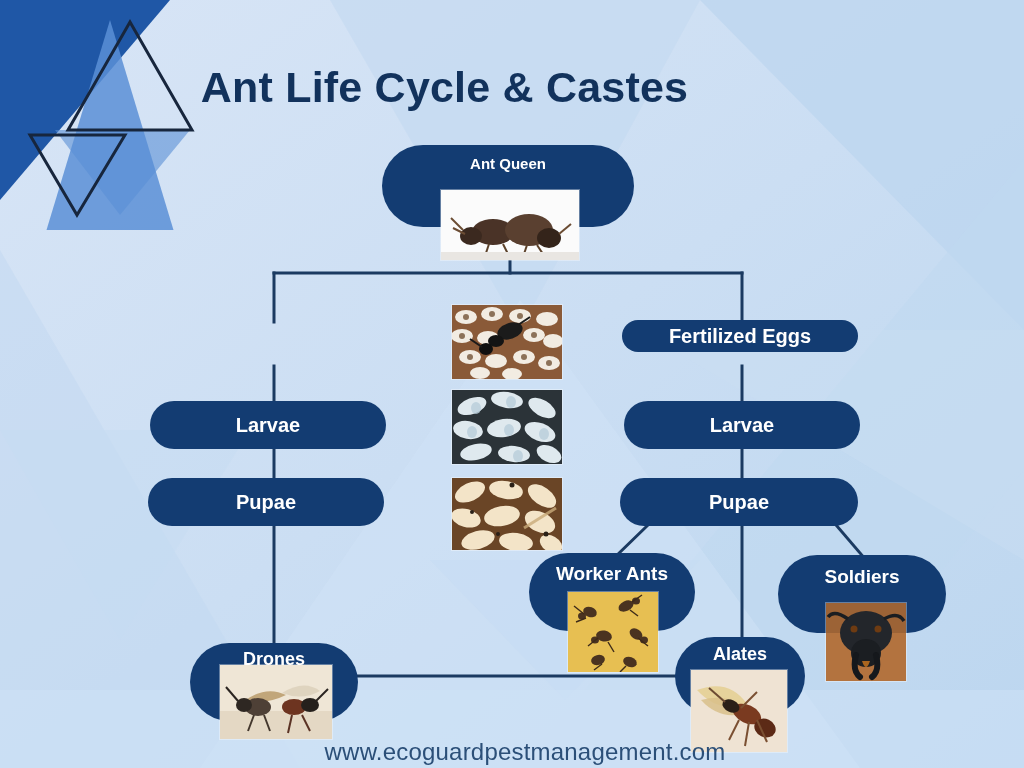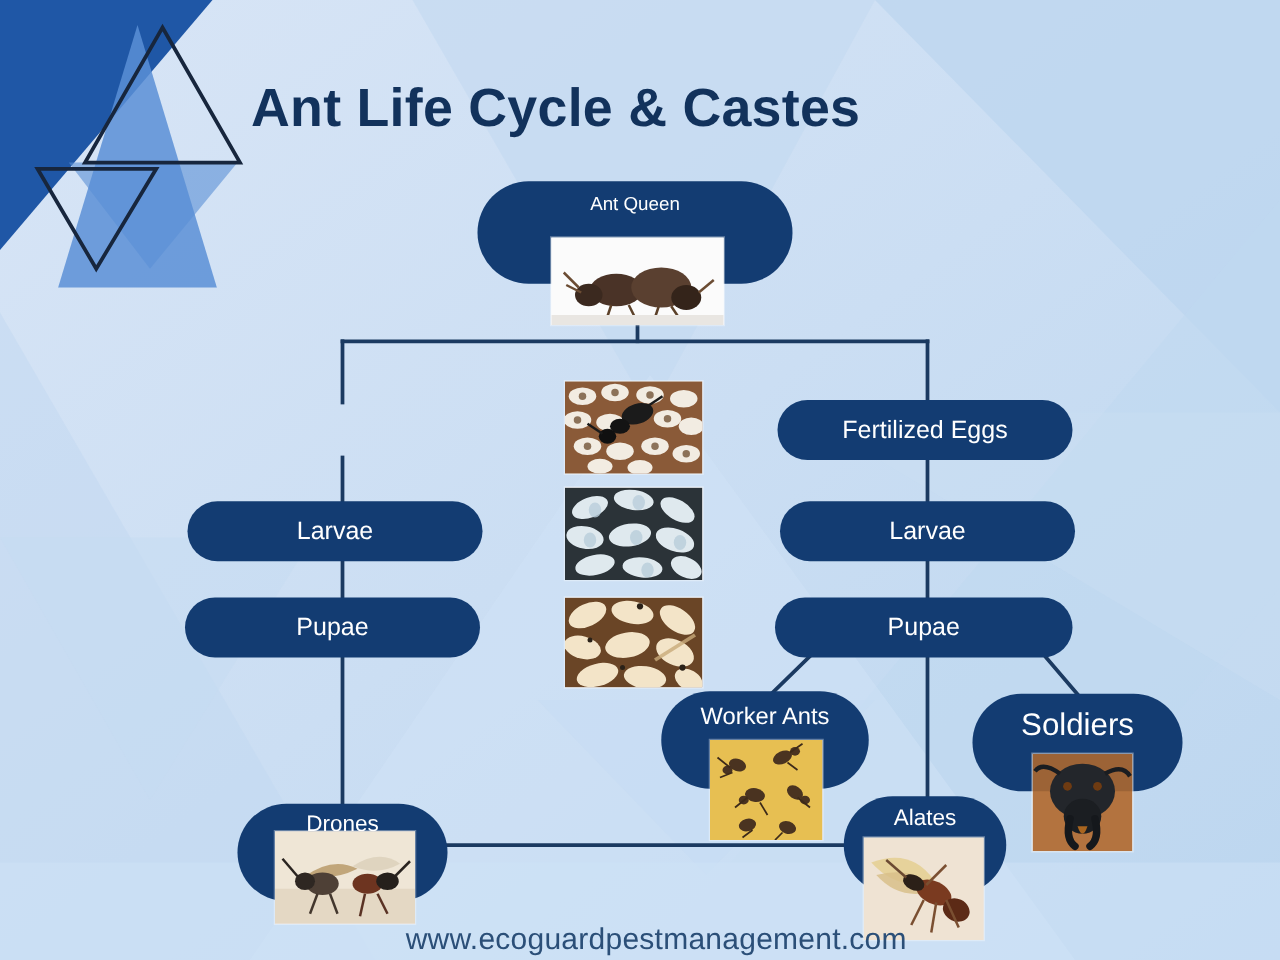--- a/index.html
+++ b/index.html
@@ -56,21 +56,21 @@
     background: #133c72;
     border-radius: 999px;
     color: #ffffff;
     text-align: center;
     display: flex;
     align-items: flex-start;
     justify-content: center;
   }
   .node > .node-label {
     width: 100%;
-    font-weight: 400;
+    font-weight: 700;
     line-height: 1.1;
   }
   .node.pill > .node-label {
     align-self: center;
   }
 
   
   .photo {
     position: absolute;
     background: #efe9e2;
@@ -145,38 +145,38 @@
 
 
   <div class="node pill" style="left:150px; top:401px; width:236px; height:48px;">
     <span class="node-label" style="font-size:20px;">Larvae</span>
   </div>
 
   <div class="node pill" style="left:148px; top:478px; width:236px; height:48px;">
     <span class="node-label" style="font-size:20px;">Pupae</span>
   </div>
 
-  <div class="node pill" style="left:622px; top:320px; width:236px; height:48px;">
+  <div class="node pill" style="left:622px; top:320px; width:236px; height:32px;">
     <span class="node-label" style="font-size:20px;">Fertilized Eggs</span>
   </div>
 
   <div class="node pill" style="left:624px; top:401px; width:236px; height:48px;">
     <span class="node-label" style="font-size:20px;">Larvae</span>
   </div>
 
   <div class="node pill" style="left:620px; top:478px; width:238px; height:48px;">
     <span class="node-label" style="font-size:20px;">Pupae</span>
   </div>
 
   <div class="node" style="left:529px; top:553px; width:166px; height:78px; padding-top:11px;justify-content:flex-end;">
     <span class="node-label" style="font-size:19px;">Worker Ants</span>
   </div>
 
   <div class="node" style="left:778px; top:555px; width:168px; height:78px; padding-top:12px;">
-    <span class="node-label" style="font-size:25px;">Soldiers</span>
+    <span class="node-label" style="font-size:19px;">Soldiers</span>
   </div>
 
   <div class="node" style="left:190px; top:643px; width:168px; height:78px; padding-top:7px;">
     <span class="node-label" style="font-size:18px;">Drones</span>
   </div>
 
   <div class="node" style="left:675px; top:637px; width:130px; height:78px; padding-top:8px;">
     <span class="node-label" style="font-size:18px;">Alates</span>
   </div>
 

